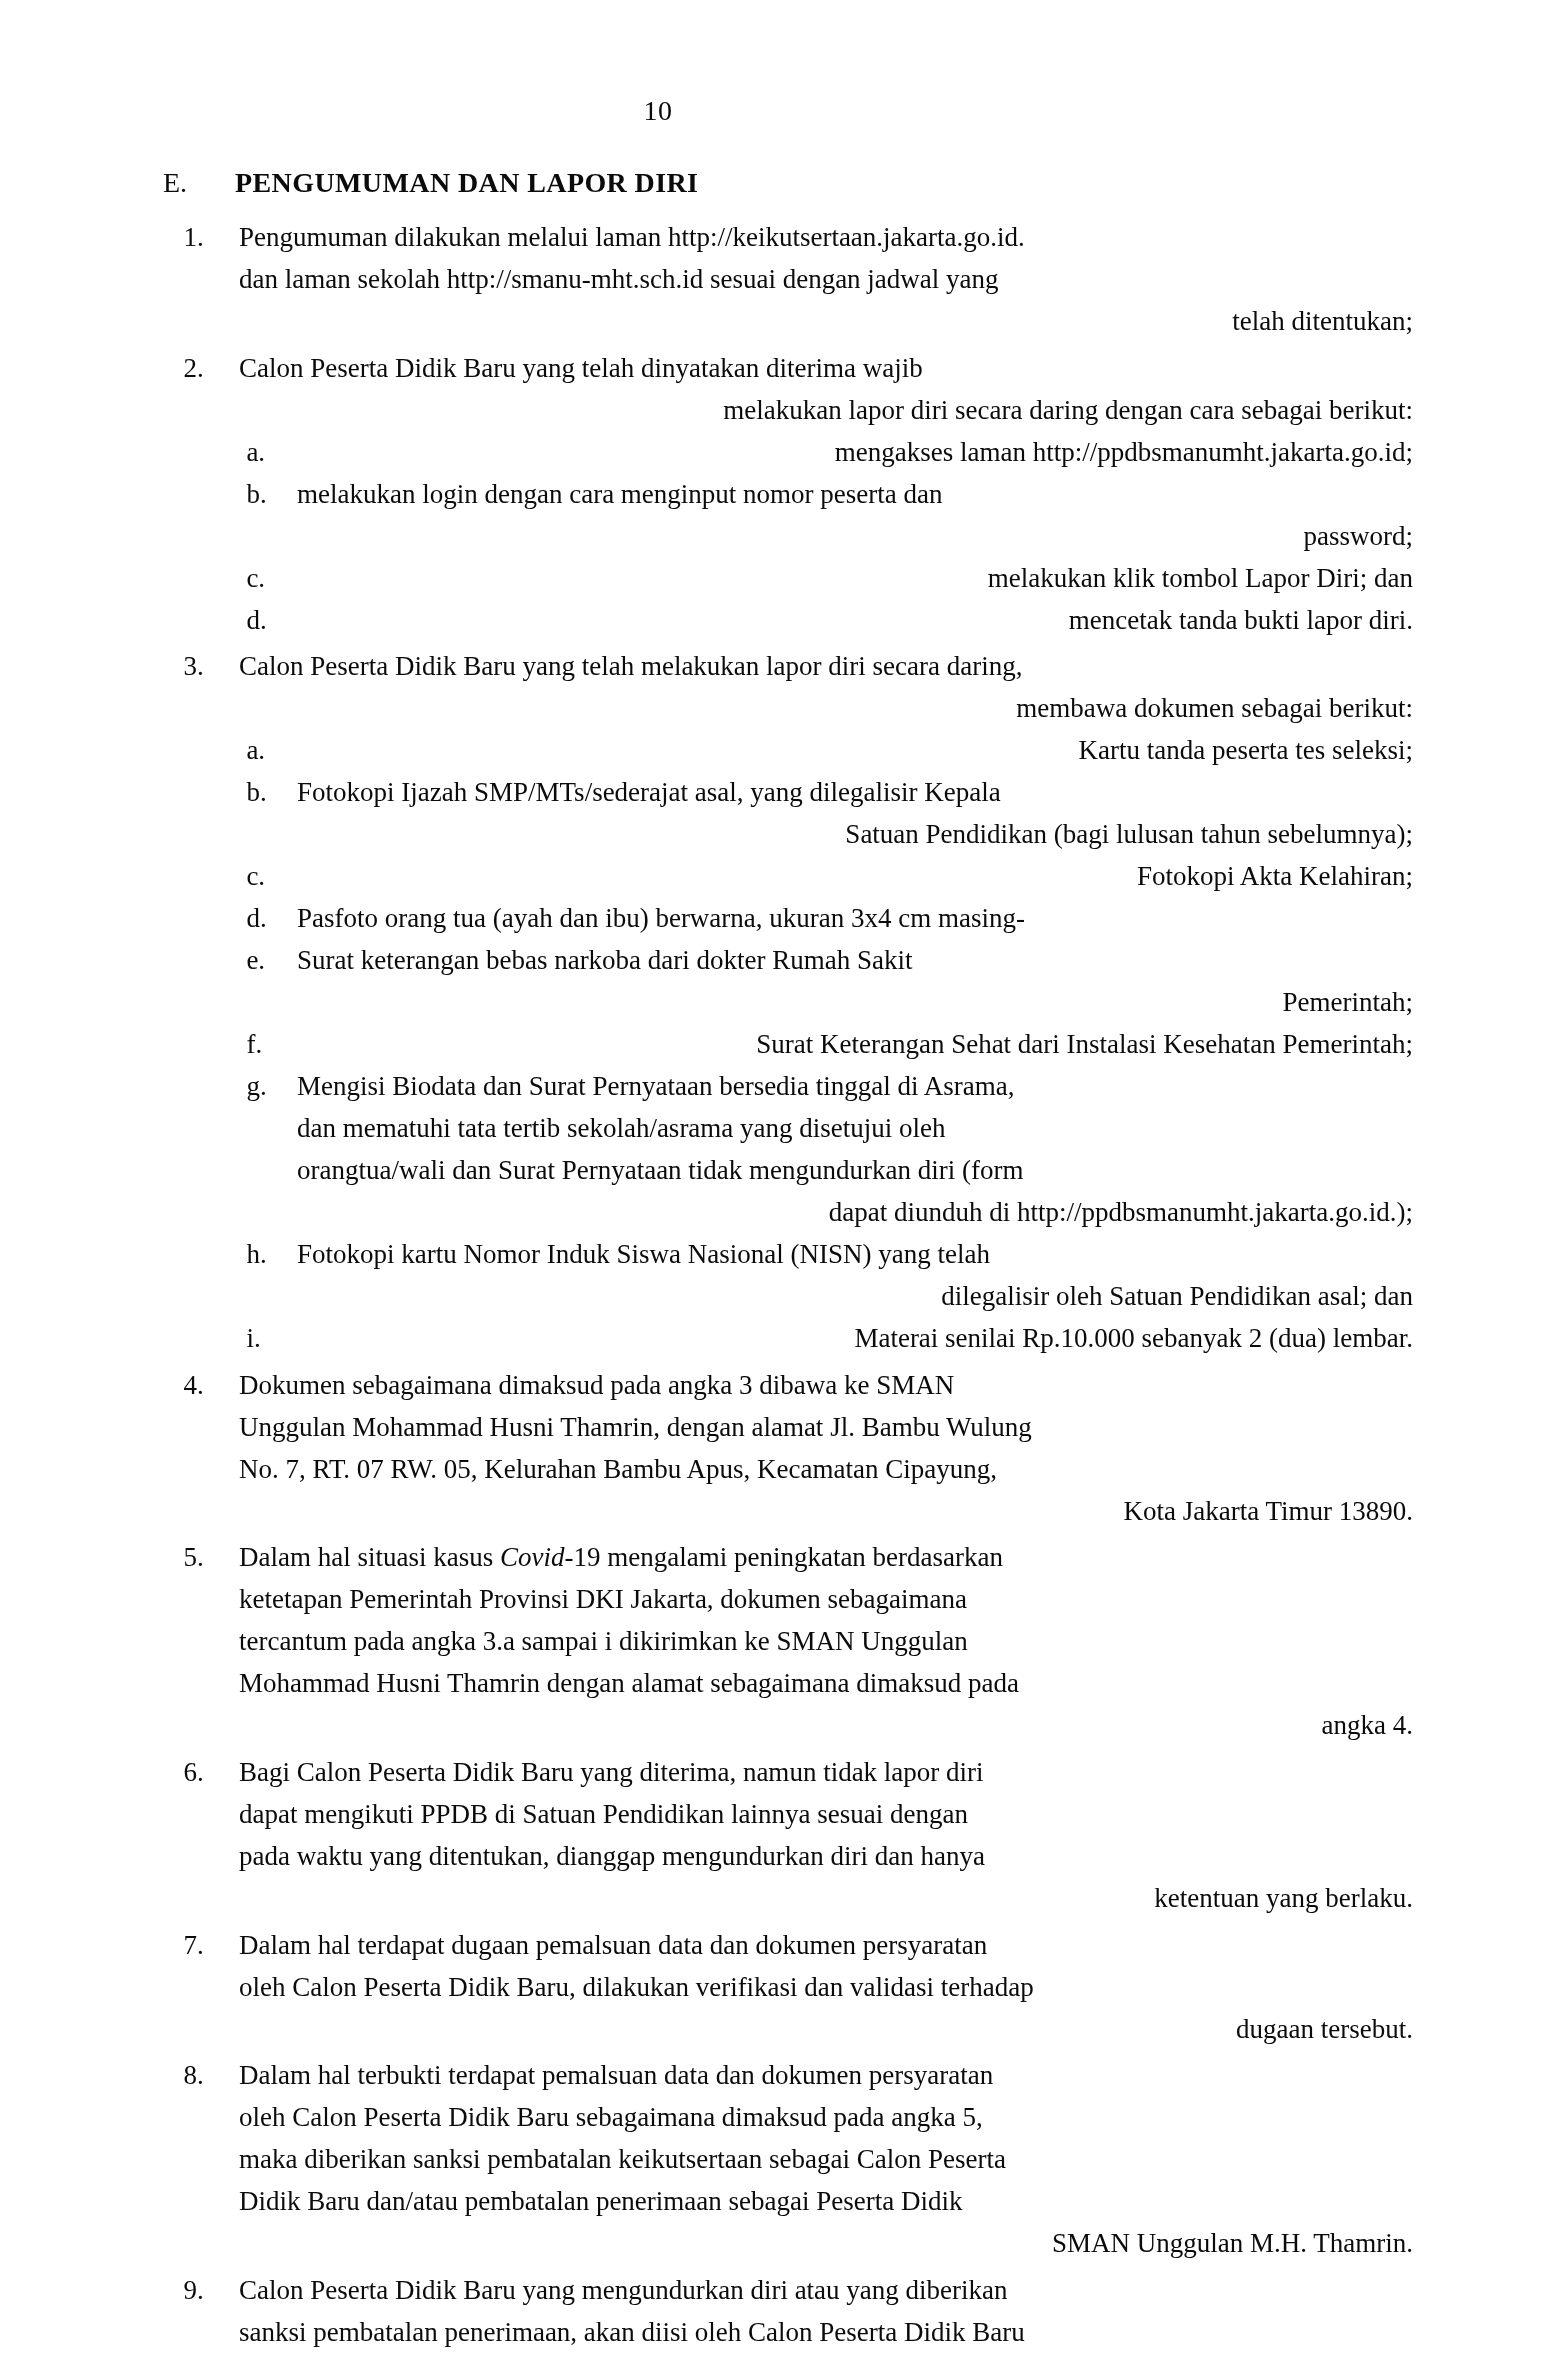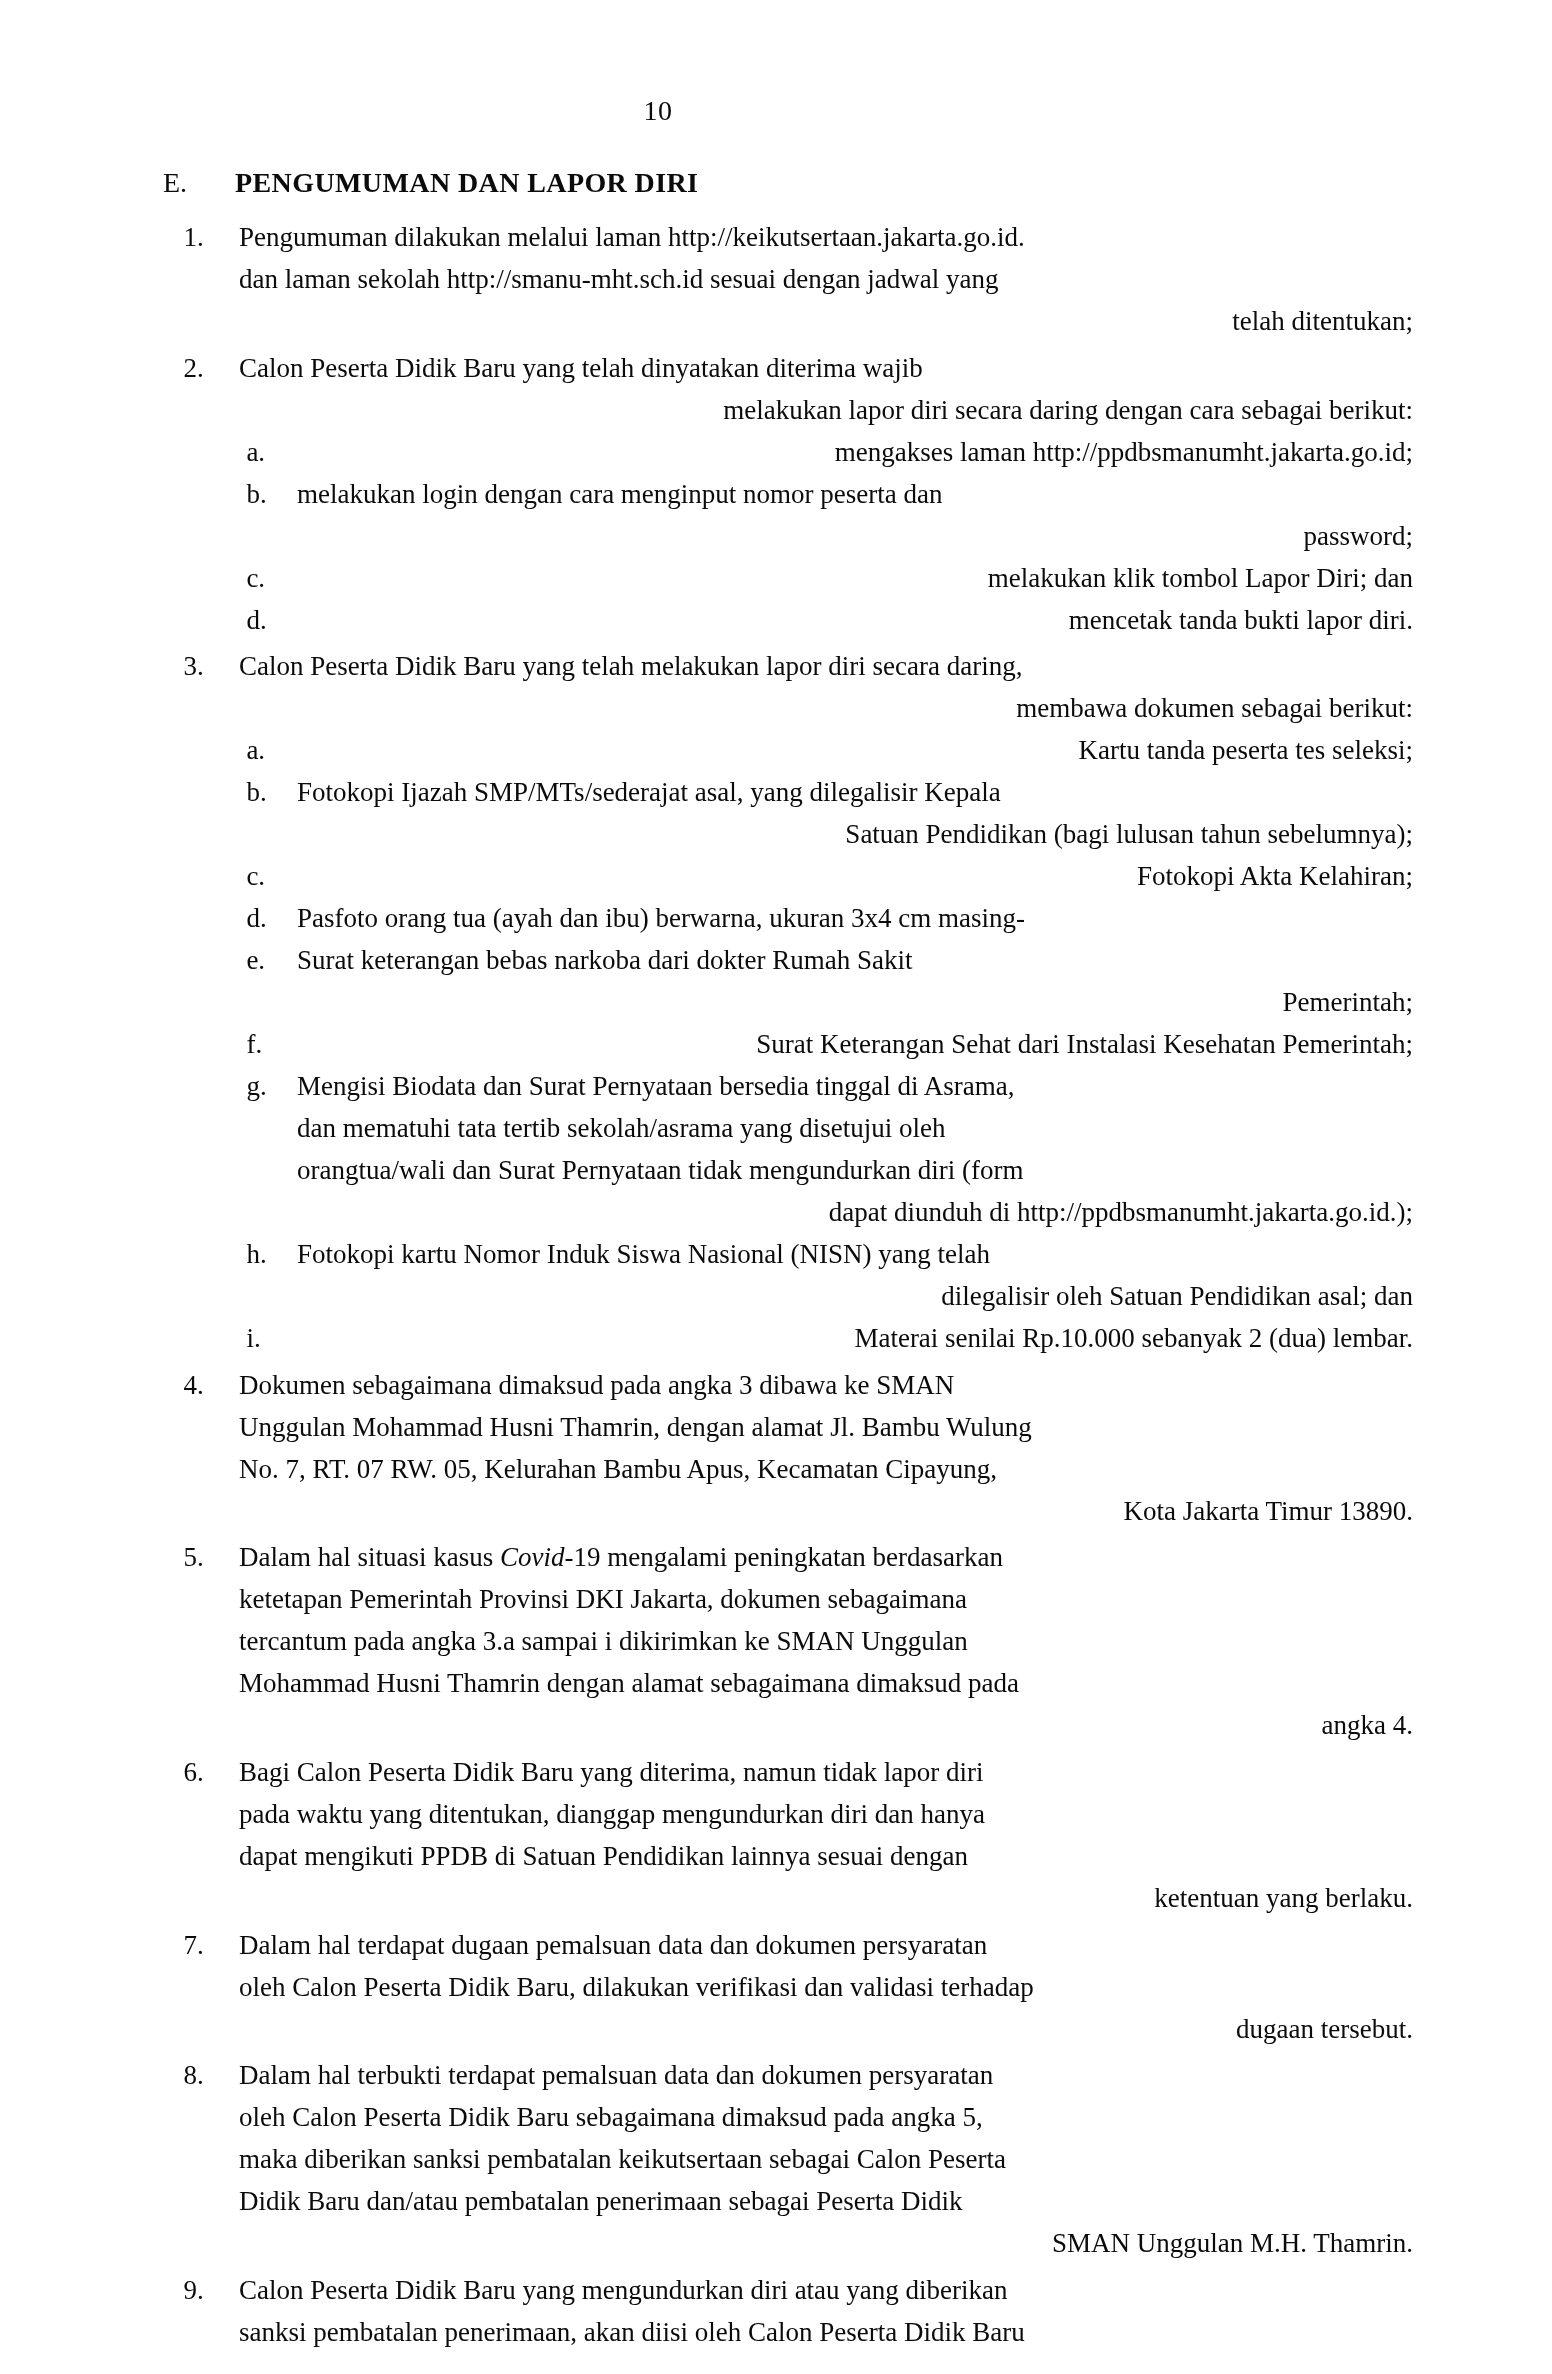--- a/index.html
+++ b/index.html
@@ -266,22 +266,22 @@
             <p>ketetapan Pemerintah Provinsi DKI Jakarta, dokumen sebagaimana</p>
             <p>tercantum pada angka 3.a sampai i dikirimkan ke SMAN Unggulan</p>
             <p>Mohammad Husni Thamrin dengan alamat sebagaimana dimaksud pada</p>
             <p class="last">angka 4.</p>
           </div>
         </li>
         <li class="num-item">
           <div class="num-marker">6.</div>
           <div class="num-body">
             <p>Bagi Calon Peserta Didik Baru yang diterima, namun tidak lapor diri</p>
+            <p>dapat mengikuti PPDB di Satuan Pendidikan lainnya sesuai dengan</p>
             <p>pada waktu yang ditentukan, dianggap mengundurkan diri dan hanya</p>
-            <p>dapat mengikuti PPDB di Satuan Pendidikan lainnya sesuai dengan</p>
             <p class="last">ketentuan yang berlaku.</p>
           </div>
         </li>
         <li class="num-item">
           <div class="num-marker">7.</div>
           <div class="num-body">
             <p>Dalam hal terdapat dugaan pemalsuan data dan dokumen persyaratan</p>
             <p>oleh Calon Peserta Didik Baru, dilakukan verifikasi dan validasi terhadap</p>
             <p class="last">dugaan tersebut.</p>
           </div>

